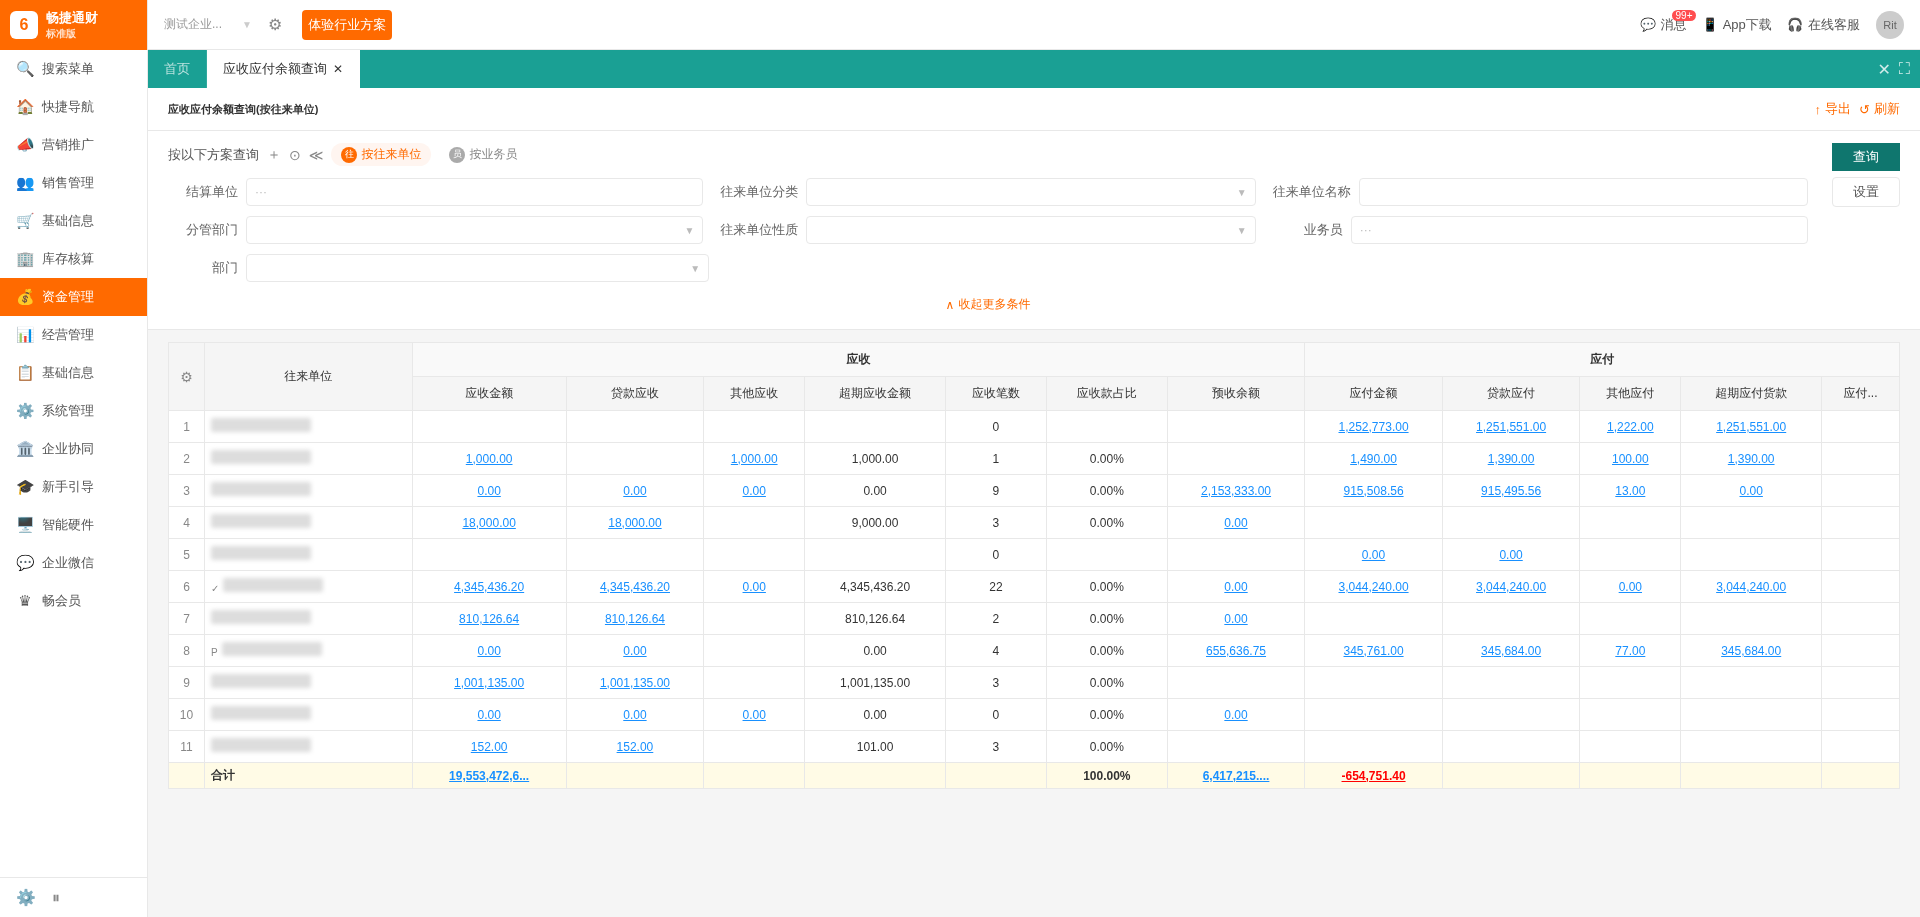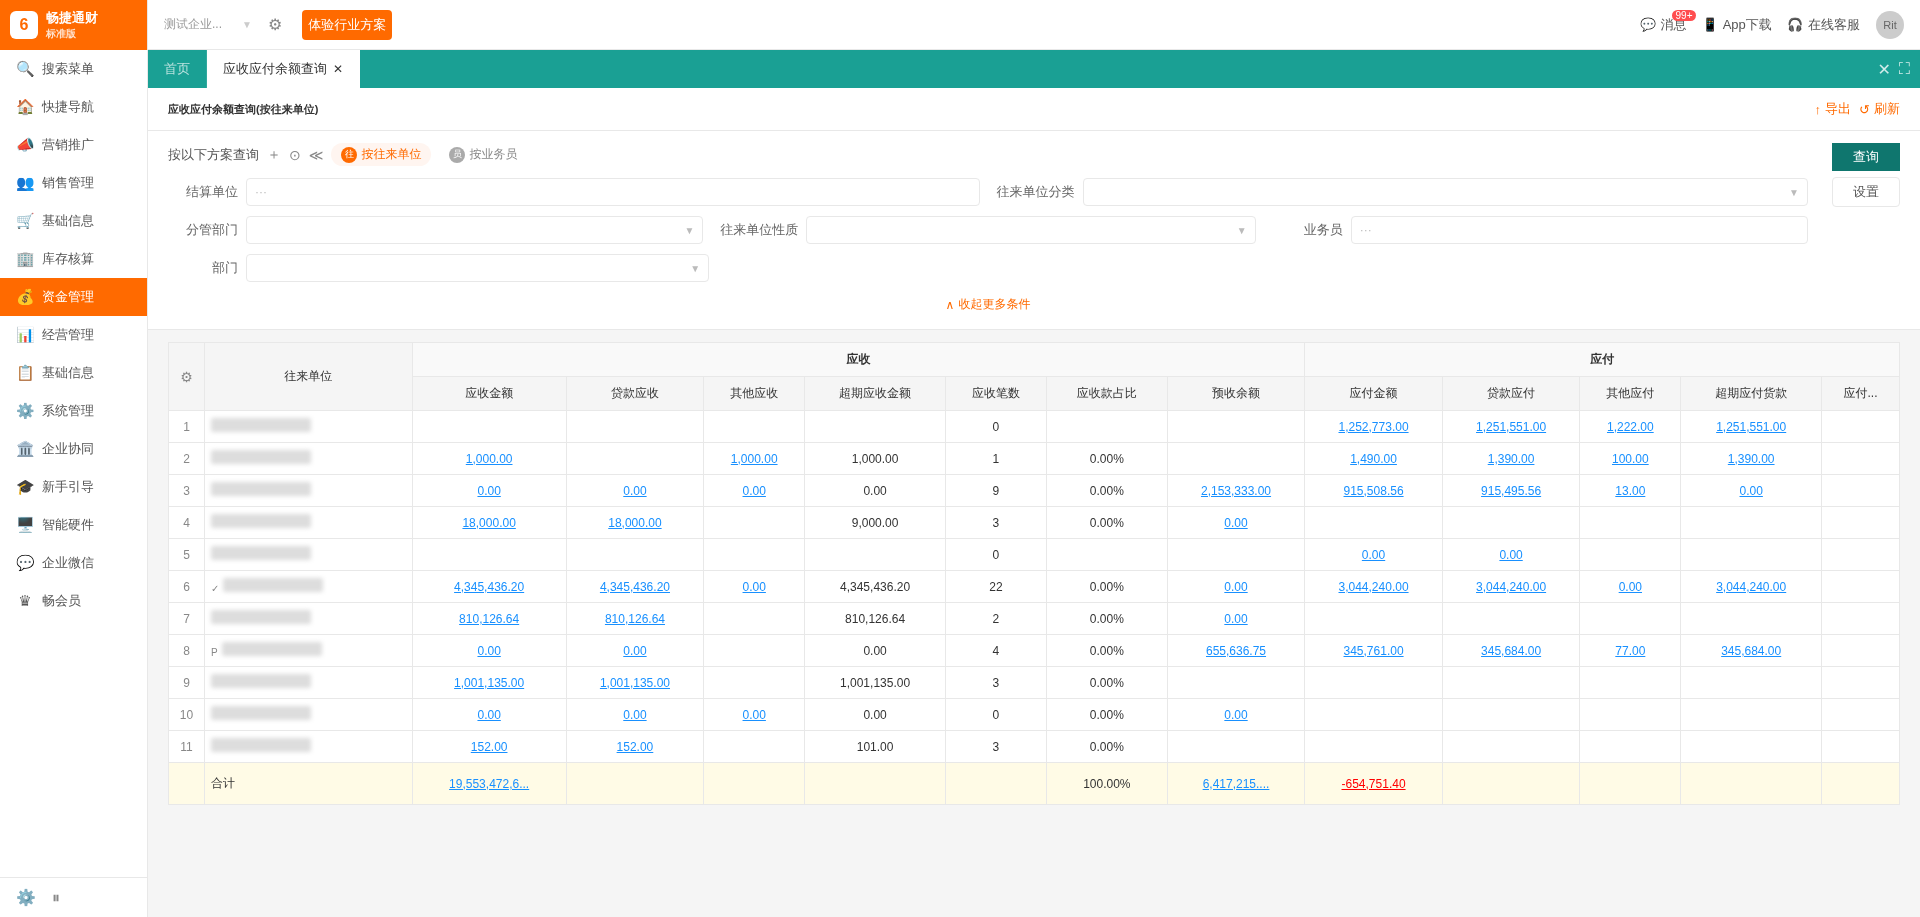--- a/index.html
+++ b/index.html
@@ -144,21 +144,21 @@
     }
     .data-table td {
       padding: 7px 6px; border: 1px solid #e8e8e8; text-align: center; white-space: nowrap;
     }
     .data-table .group-header {
       background: #f9f9f9; text-align: center; color: #333; font-weight: bold;
     }
     .data-table td.linked { color: #1890ff; text-decoration: underline; cursor: pointer; }
     .data-table td.left-align { text-align: left; }
     .data-table tfoot td {
-      background: #fffbe6; font-weight: normal; padding: 12px 6px;
+      background: #fffbe6; font-weight: bold; padding: 4px 6px;
     }
     .col-num { width: 36px; color: #888; }
     .settings-icon { font-size: 14px; color: #888; cursor: pointer; }
     .table-wrapper { position: relative; overflow: hidden; }
   </style>
 </head>
 <body>
 
 <div class="sidebar">
   <div class="sidebar-logo">
@@ -319,20 +319,26 @@
             <span class="filter-field-label">结算单位</span>
             <div class="filter-field-input">
               <span class="filter-dots">···</span>
             </div>
           </div>
           <div class="filter-field">
             <span class="filter-field-label">往来单位分类</span>
             <div class="filter-field-input">
               <span class="filter-field-input-text"></span>
               <span class="filter-chevron">▼</span>
+            </div>
+          </div>
+          <div class="filter-field">
+            <span class="filter-field-label">往来单位名称</span>
+            <div class="filter-field-input">
+              <span class="filter-field-input-text"></span>
             </div>
           </div>
         </div>
 
         <div class="filter-row">
           <div class="filter-field">
             <span class="filter-field-label">分管部门</span>
             <div class="filter-field-input">
               <span class="filter-field-input-text"></span>
               <span class="filter-chevron">▼</span>

